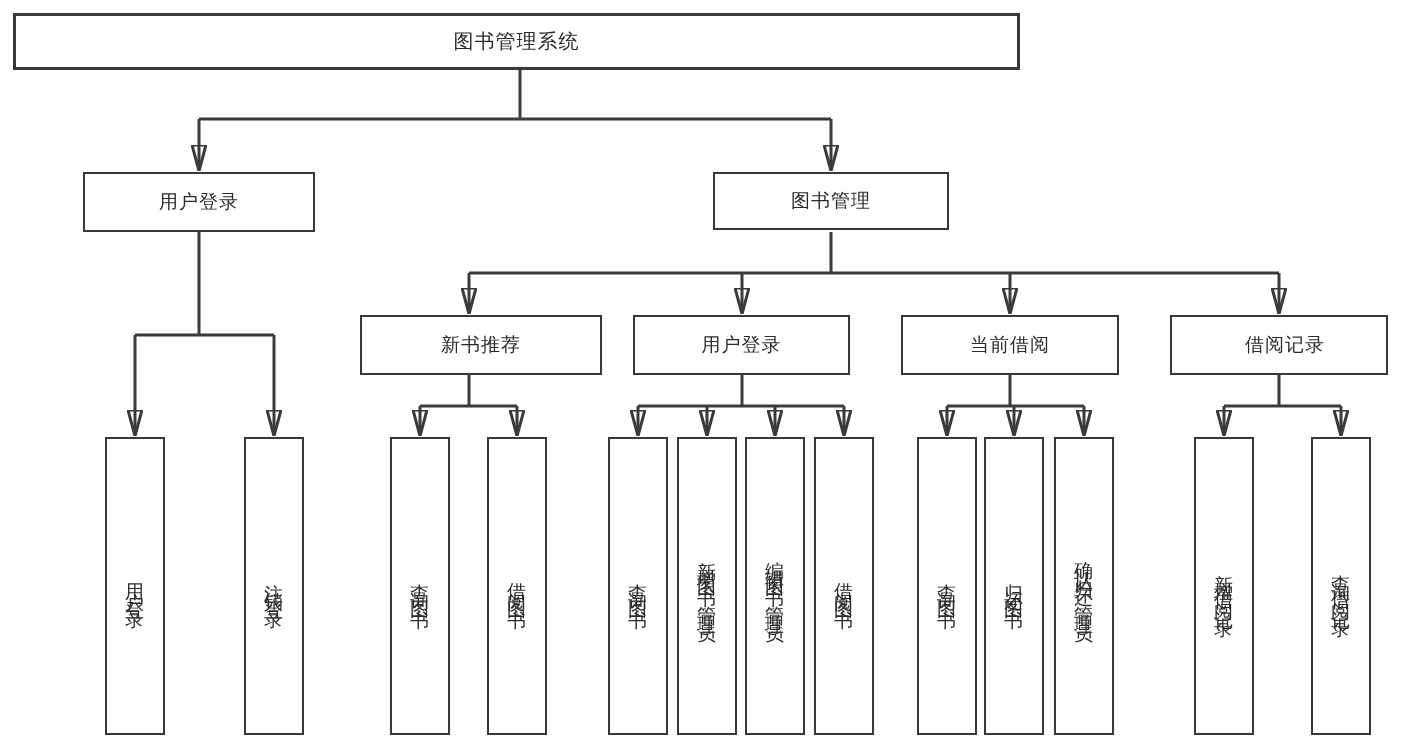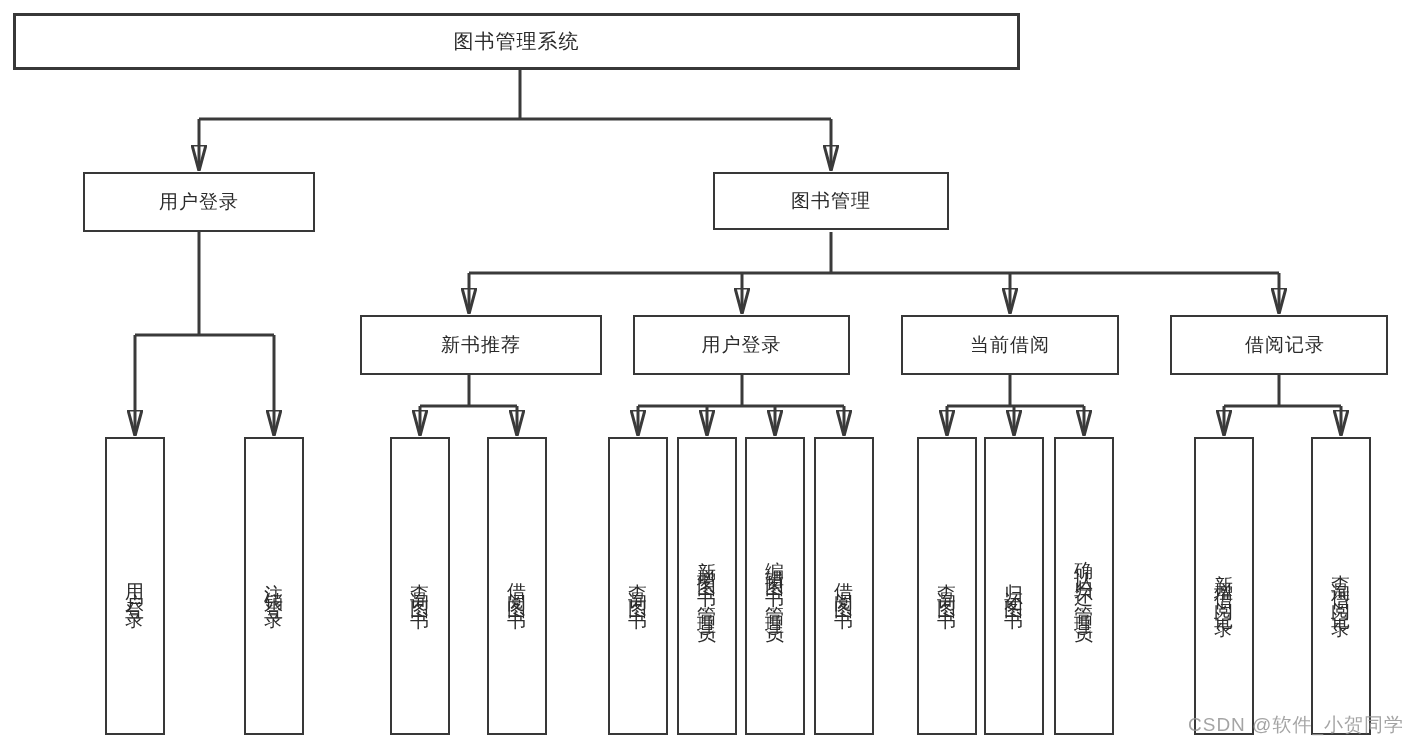--- a/index.html
+++ b/index.html
@@ -127,15 +127,14 @@
   <div class="node leaf-node" style="left:745px; top:437px; width:60px; height:298px;">编辑图书（管理员）</div>
   <div class="node leaf-node" style="left:814px; top:437px; width:60px; height:298px;">借阅图书</div>
 
   <div class="node leaf-node" style="left:917px; top:437px; width:60px; height:298px;">查询图书</div>
   <div class="node leaf-node" style="left:984px; top:437px; width:60px; height:298px;">归还图书</div>
   <div class="node leaf-node" style="left:1054px; top:437px; width:60px; height:298px;">确认归还（管理员）</div>
 
   <div class="node leaf-node" style="left:1194px; top:437px; width:60px; height:298px;">新增借阅记录</div>
   <div class="node leaf-node" style="left:1311px; top:437px; width:60px; height:298px;">查询借阅记录</div>
 
-  <div class="watermark">CSDN @软件_小贺同学</div>
 
 </div>
 
 </body></html>

